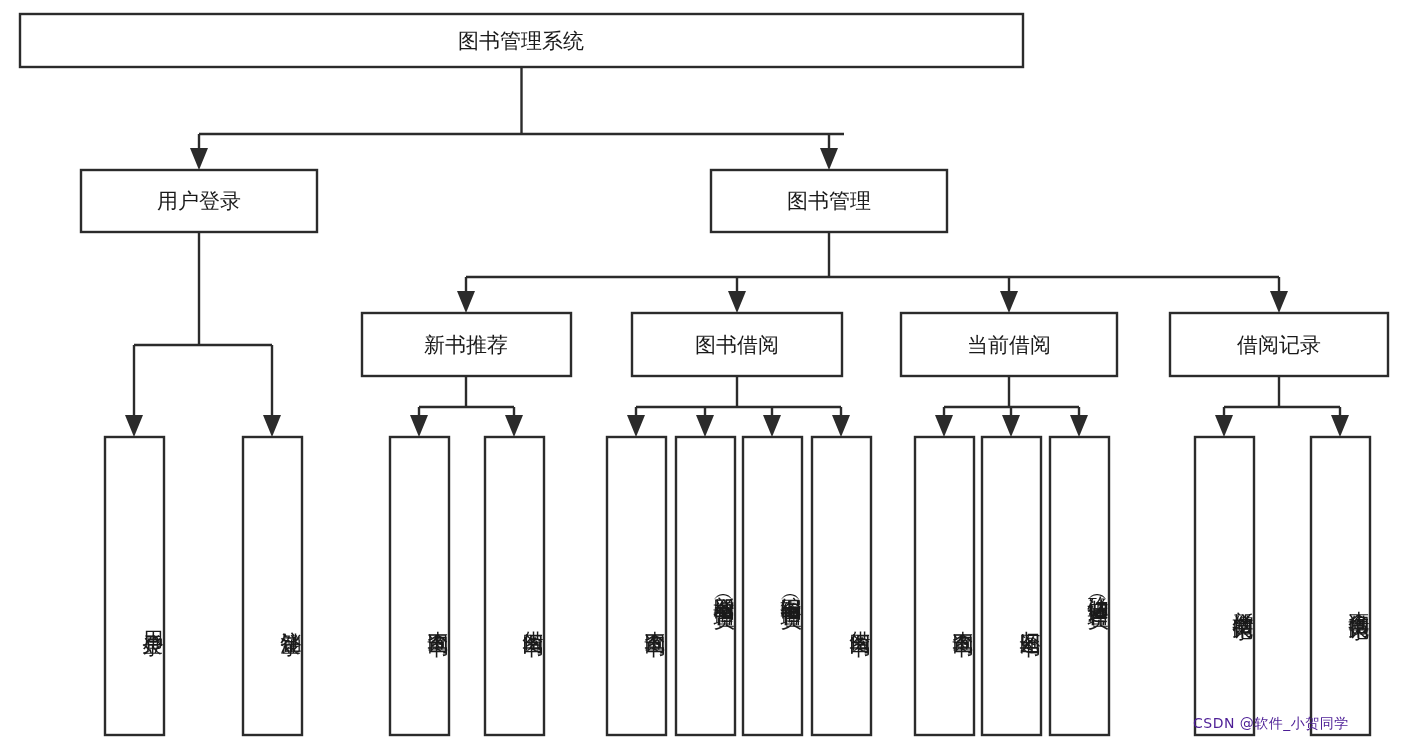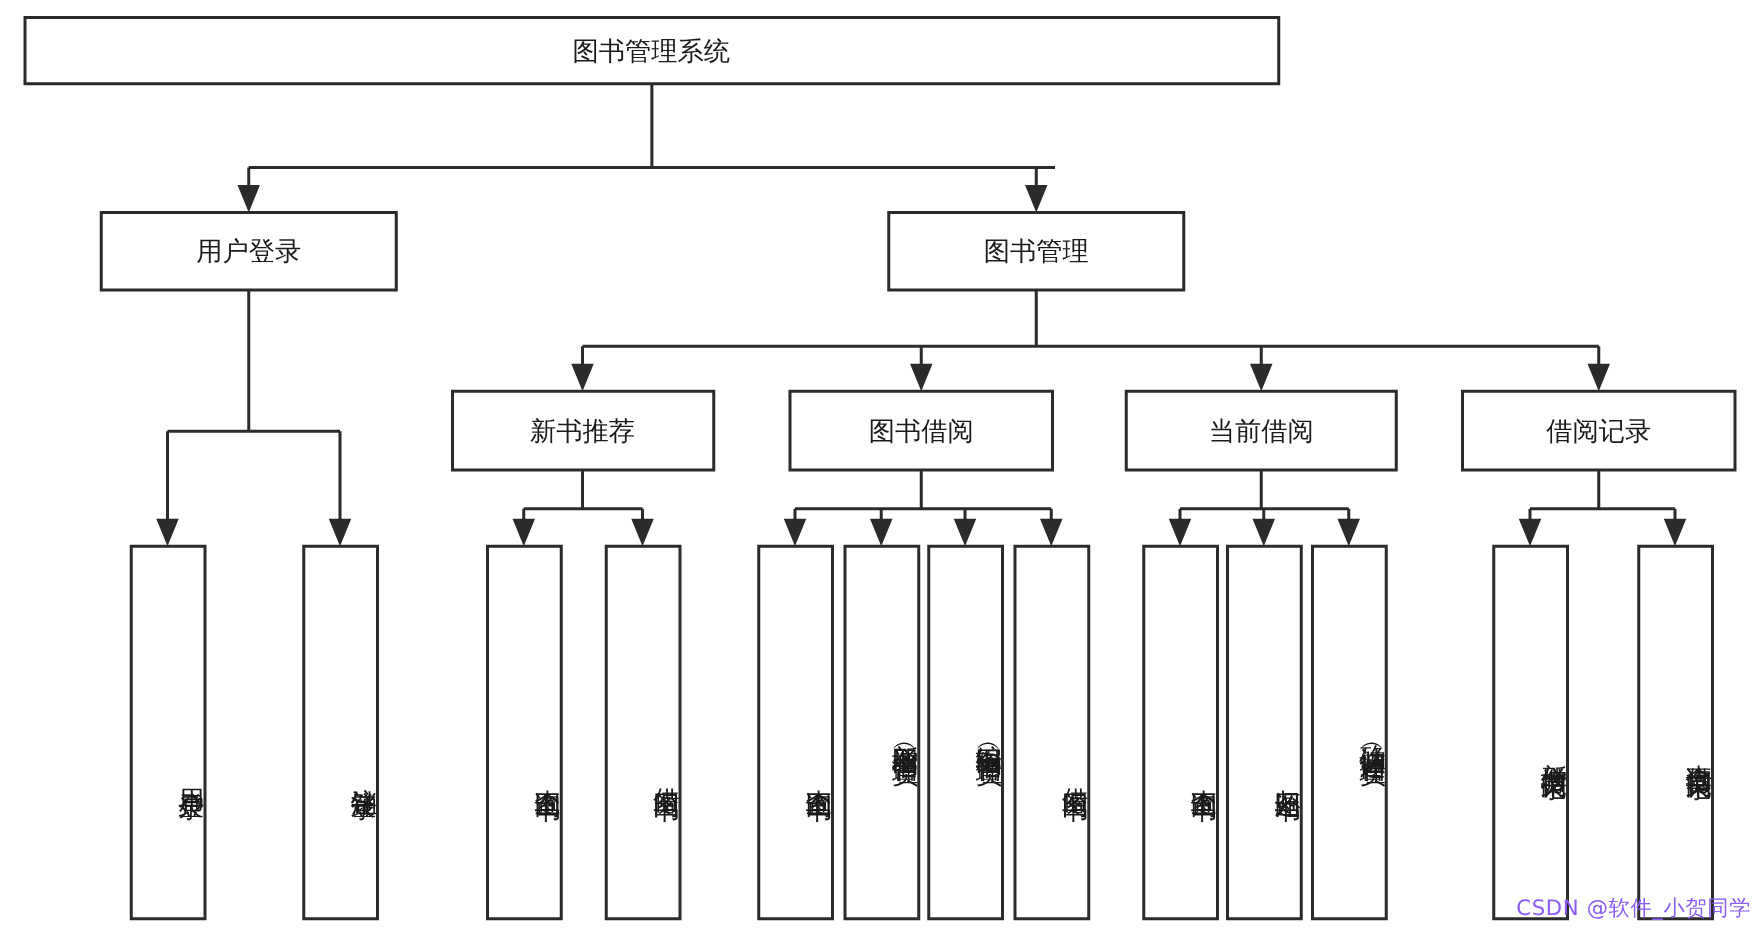--- a/index.html
+++ b/index.html
@@ -59,25 +59,24 @@
     letter-spacing: 2px;
     display: flex;
     align-items: flex-start;
     justify-content: center;
     white-space: nowrap;
     pointer-events: none;
   }
   .watermark {
     position: absolute;
     font-family: "DejaVu Sans", "Liberation Sans", sans-serif;
-    font-size: 17px;
-    color: #8b5cf6;
+    font-size: 14px;
+    color: #4c1d95;
     white-space: nowrap;
     letter-spacing: 0.5px;
-    margin-left: 20px;
   }
 </style>
 </head>
 <body>
 
 <div id="diagram-root">
 
   <svg id="tree-canvas" viewBox="0 0 1405 747">
 
     <g>

